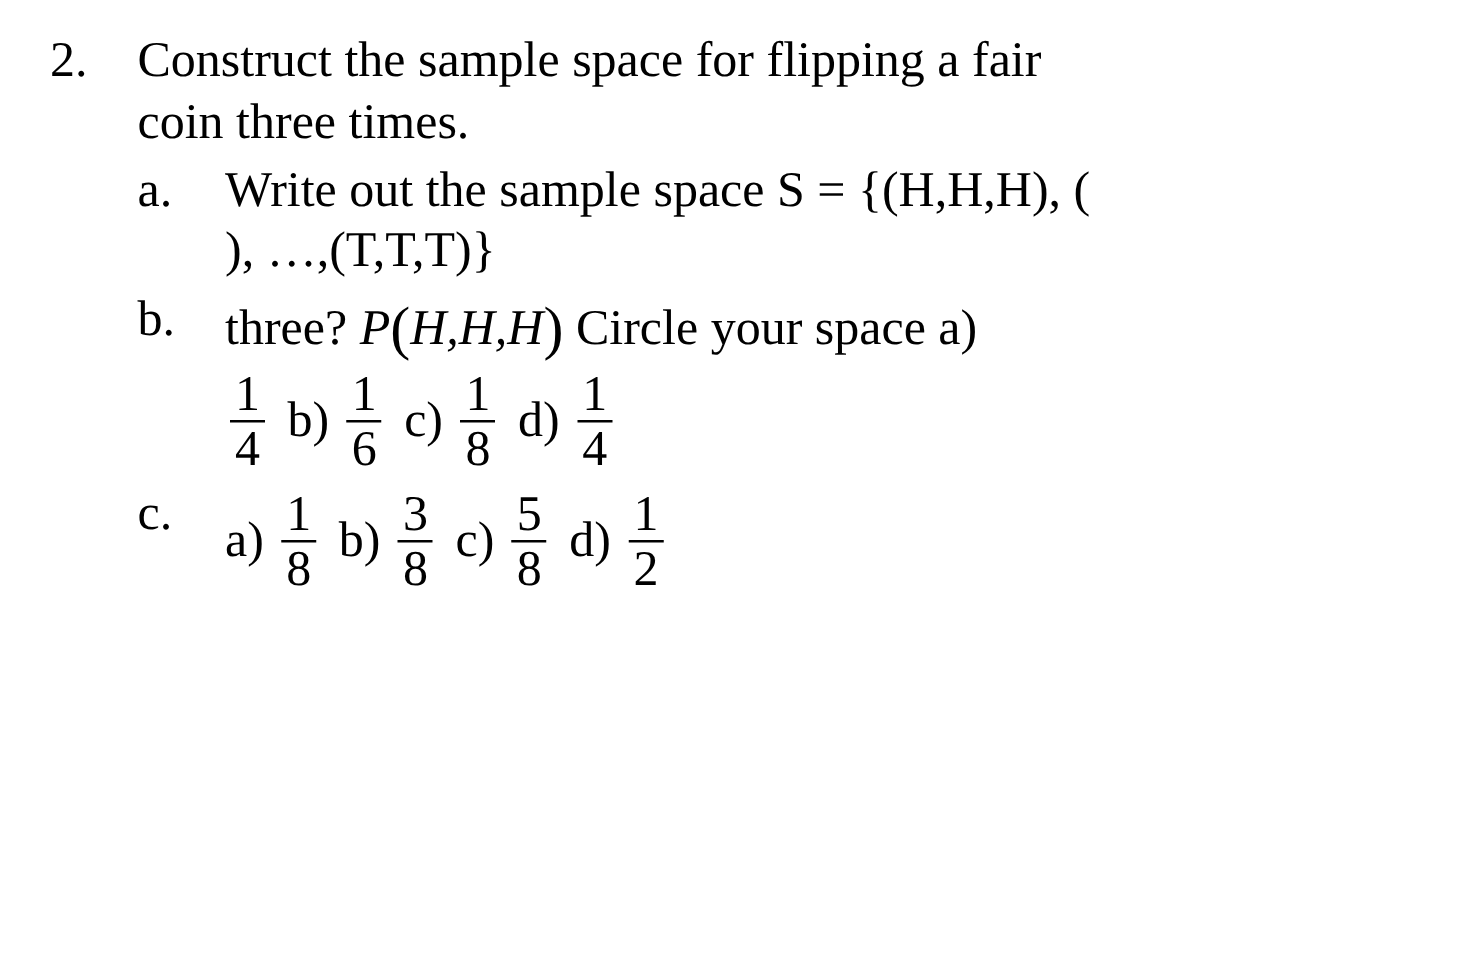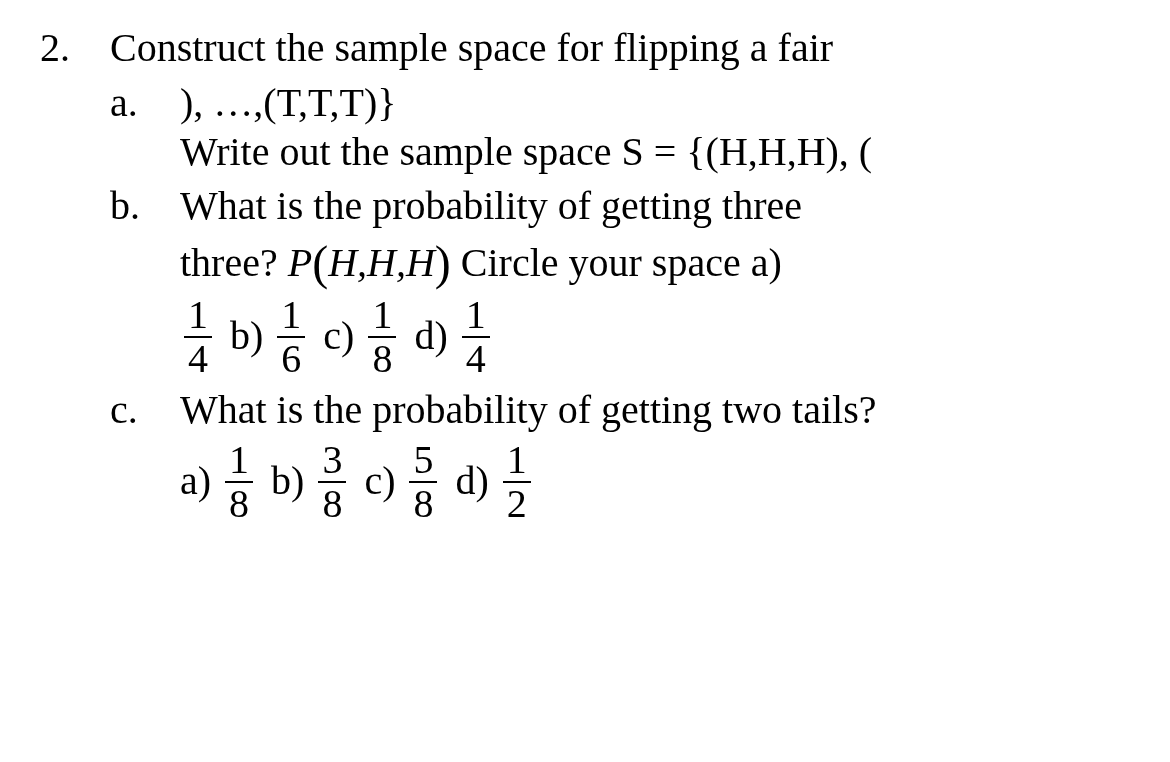--- a/index.html
+++ b/index.html
@@ -84,33 +84,33 @@
   }
 </style>
 </head>
 <body>
 
 <div class="page">
   <div class="problem">
     <div class="problem-number">2.</div>
     <div class="problem-body">
       <div>Construct the sample space for flipping a fair</div>
+      <div>coin three times.</div>
 
       <div class="subitem">
         <div class="subitem-letter">a.</div>
         <div class="subitem-body">
+          <div>Write out the sample space S = {(H,H,H), (</div>
           <div>), …,(T,T,T)}</div>
-          <div>Write out the sample space S = {(H,H,H), (</div>
         </div>
       </div>
 
       <div class="subitem">
         <div class="subitem-letter">b.</div>
         <div class="subitem-body">
-          <div>What is the probability of getting three</div>
           <div>
             <span>three?  </span><span class="math-italic">P</span><span class="bigparen">(</span><span class="math-italic">H,H,H</span><span class="bigparen">)</span><span> Circle your space a)</span>
           </div>
           <div class="options-row">
             <span class="frac">
               <span class="num">1</span>
               <span class="den">4</span>
             </span>
             <span class="opt-label after">b)</span>
             <span class="frac">
@@ -127,21 +127,20 @@
               <span class="num">1</span>
               <span class="den">4</span>
             </span>
           </div>
         </div>
       </div>
 
       <div class="subitem">
         <div class="subitem-letter">c.</div>
         <div class="subitem-body">
-          <div>What is the probability of getting two tails?</div>
           <div class="options-row">
             <span class="opt-label leading">a)</span>
             <span class="frac">
               <span class="num">1</span>
               <span class="den">8</span>
             </span>
             <span class="opt-label after">b)</span>
             <span class="frac">
               <span class="num">3</span>
               <span class="den">8</span>

